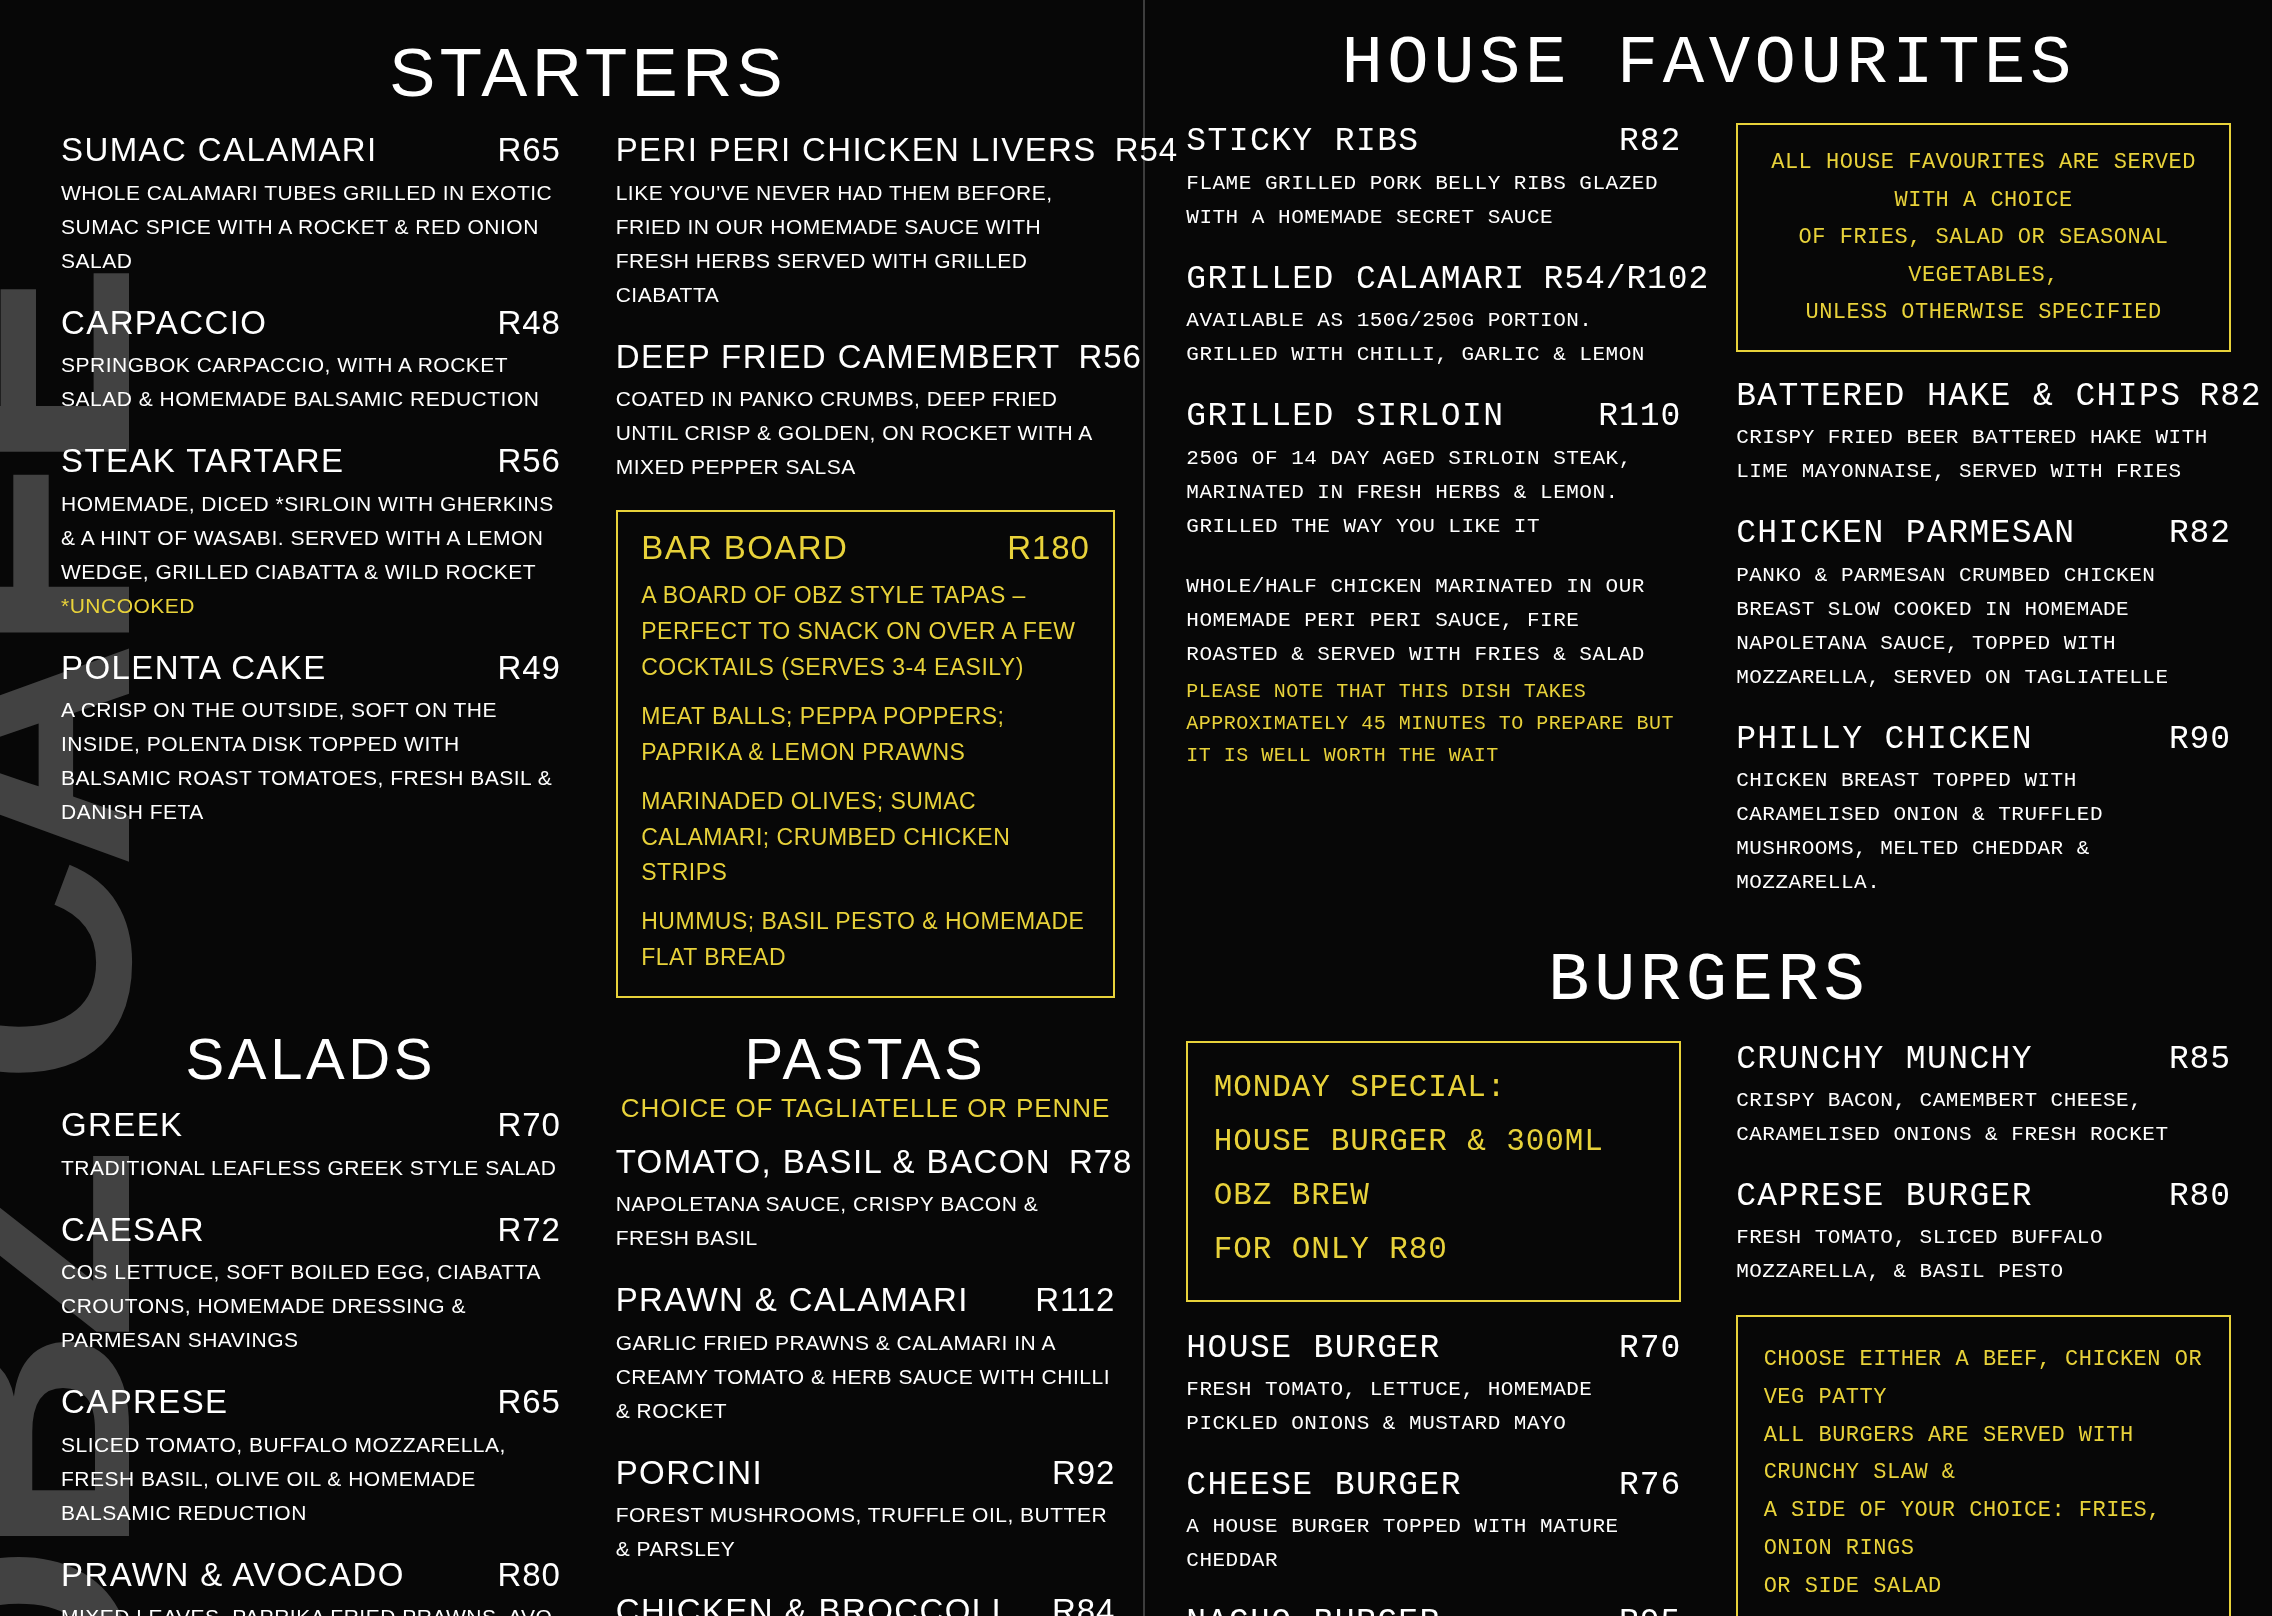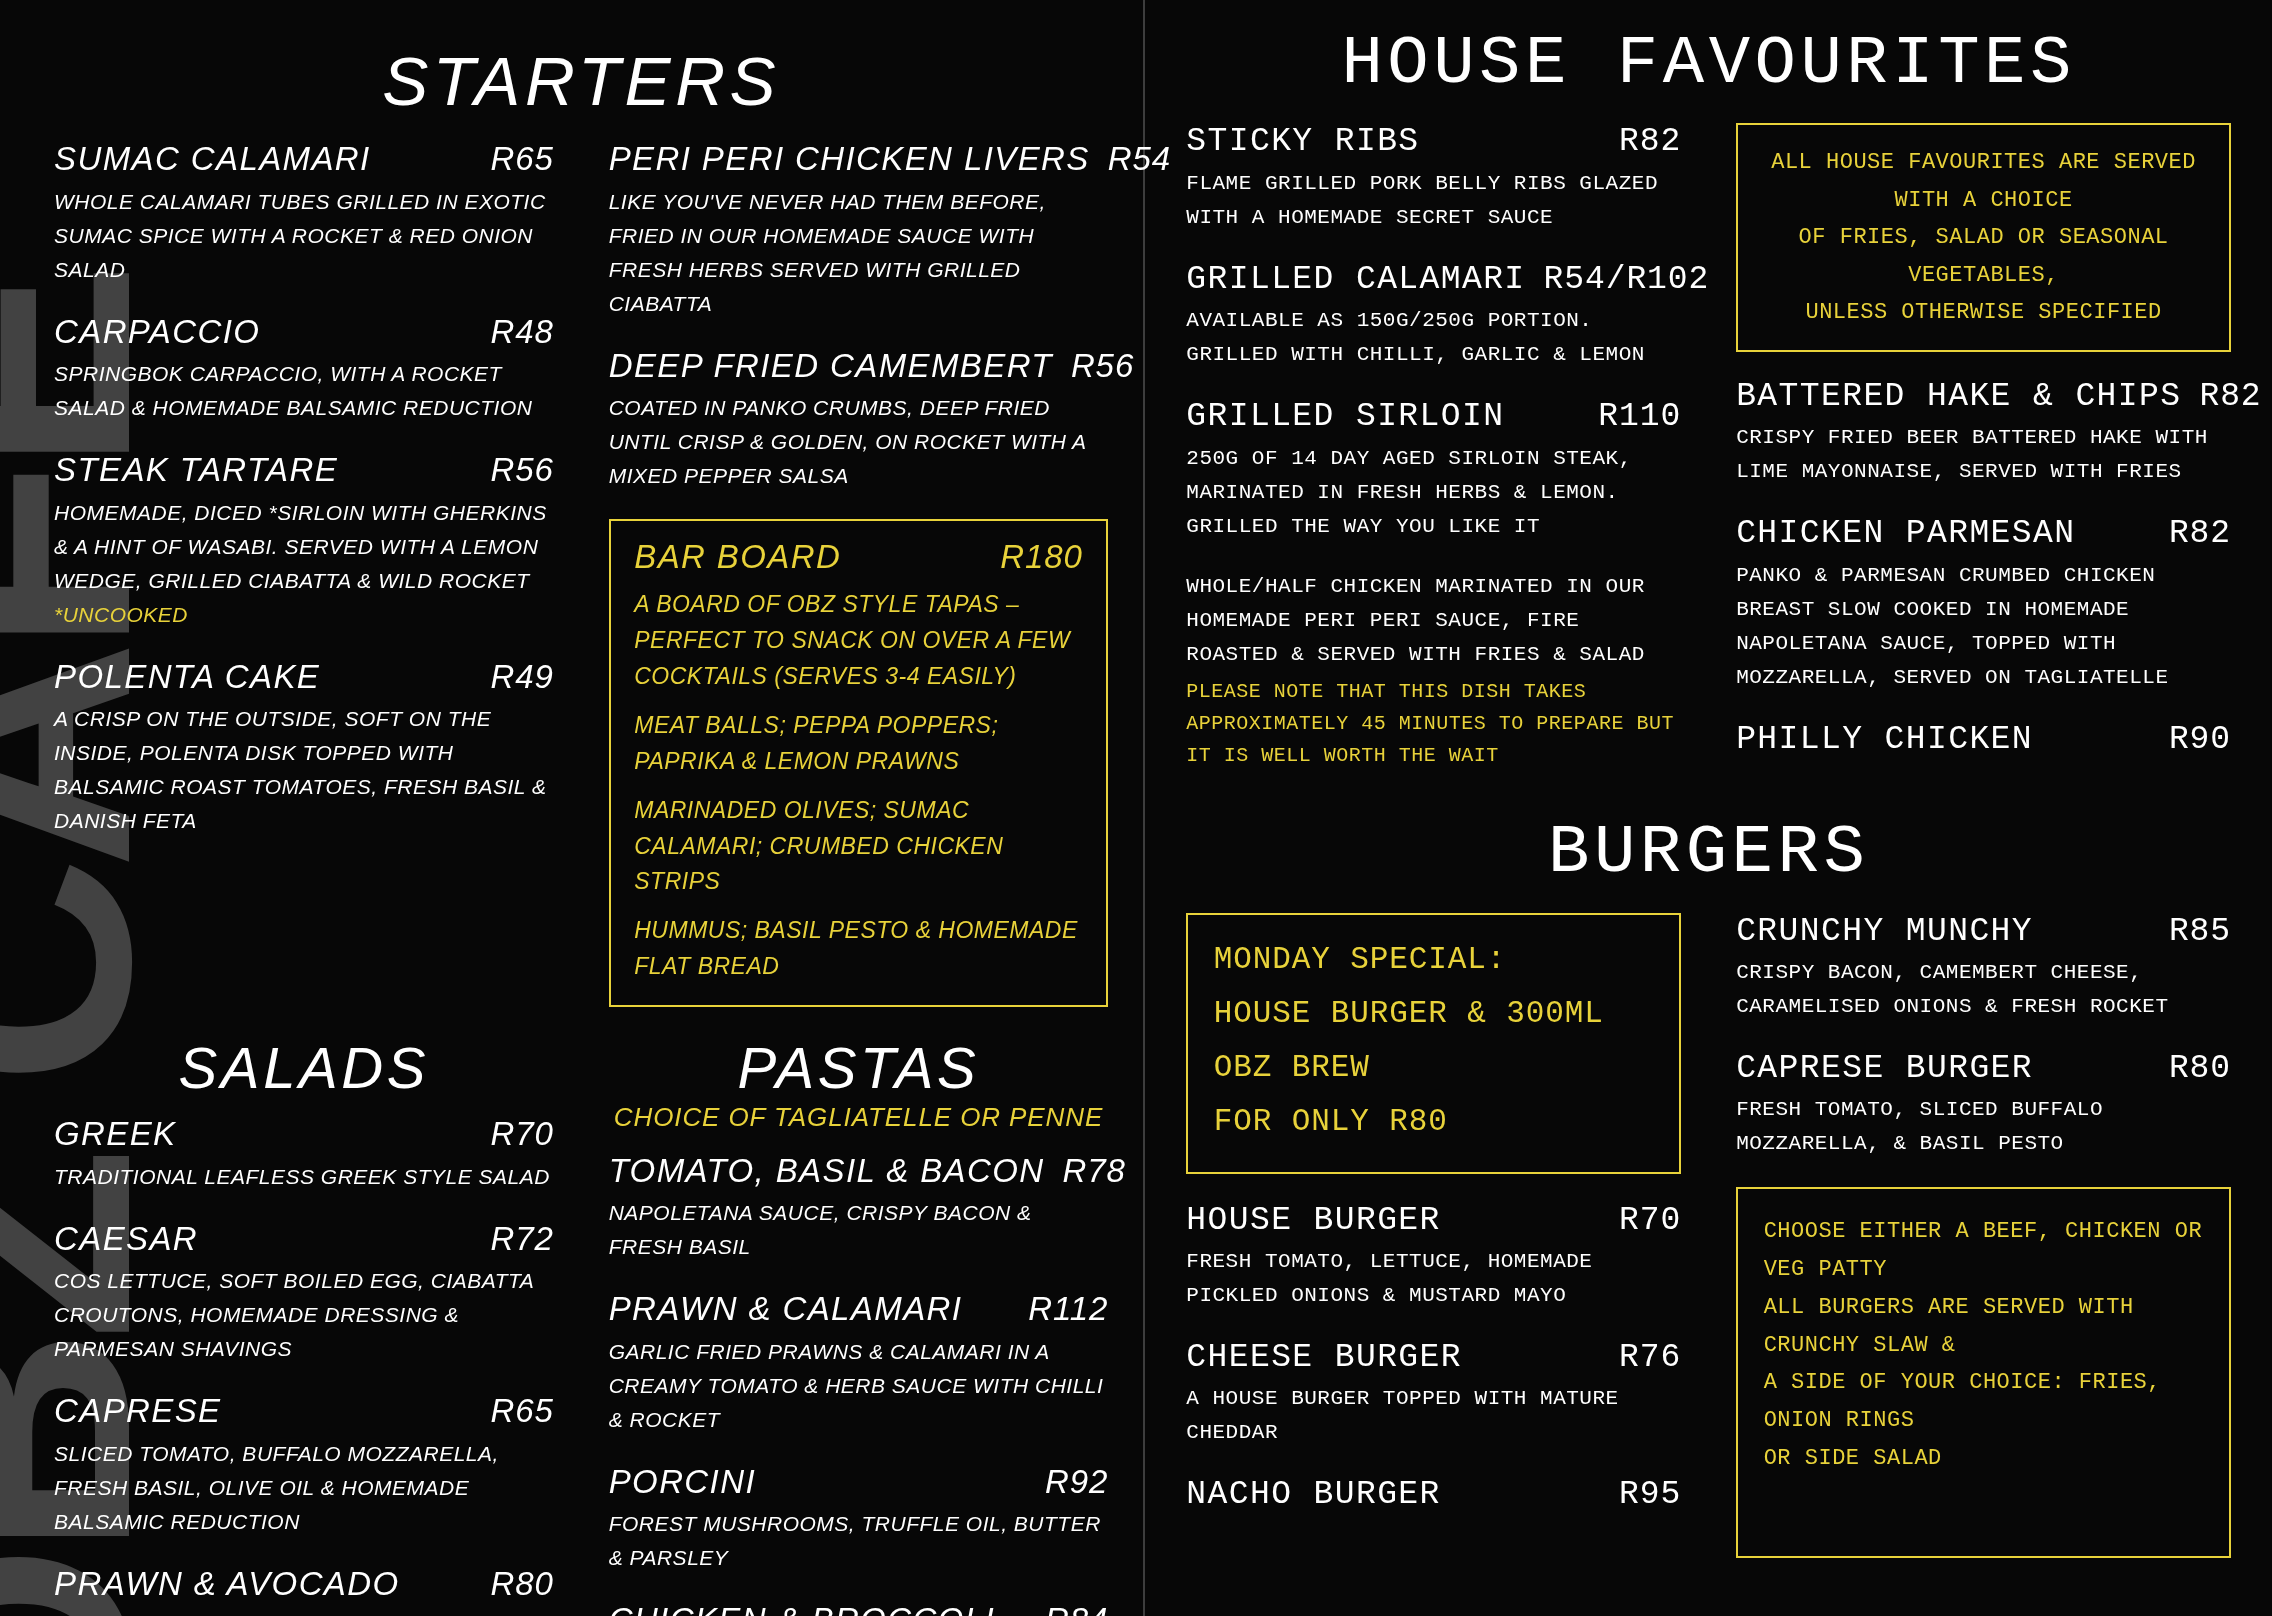--- a/index.html
+++ b/index.html
@@ -22,21 +22,21 @@
     letter-spacing:-13.6px;
     color:#424242;
     white-space:nowrap;
     z-index:0;
   }
   .divider{
     position:absolute;left:50.30%;top:0;width:1.4px;height:100%;
     background:rgba(255,255,255,0.22);z-index:2;
   }
   .page{position:absolute;top:0;height:100%;z-index:1;box-sizing:border-box;}
-  .page.left{left:6px;width:50.3%;padding:44px 41px 0 48px;font-style:italic;}
+  .page.left{left:13px;width:50.3%;padding:35px 41px 0 48px;}
   .page.right{left:50.3%;width:49.7%;padding:27px 42px 0 43px;font-family:Liberation Mono, monospace;}
   .section-title{
     font-size:69px;letter-spacing:4.5px;text-align:center;
     font-weight:400;line-height:1.1;white-space:nowrap;
   }
   .cols{display:flex;gap:55px;margin-top:20.5px;}
   .col{flex:1;min-width:0;}
   .sub-title{font-size:58px;letter-spacing:3.6px;text-align:center;font-weight:400;line-height:1.1;margin-bottom:15.5px;}
   .item{margin-bottom:26px;}
   .row{display:flex;justify-content:space-between;align-items:baseline;gap:18px;}
@@ -274,20 +274,21 @@
           <span class="item-price">R82</span>
         </div>
         <div class="item-desc">PANKO &amp; PARMESAN CRUMBED CHICKEN BREAST SLOW COOKED IN HOMEMADE NAPOLETANA SAUCE, TOPPED WITH MOZZARELLA, SERVED ON TAGLIATELLE</div>
       </div>
 
       <div class="item">
         <div class="row">
           <span class="item-name">PHILLY CHICKEN</span>
           <span class="item-price">R90</span>
         </div>
+        <div class="item-desc">CHICKEN BREAST TOPPED WITH CARAMELISED ONION &amp; TRUFFLED MUSHROOMS, MELTED CHEDDAR &amp; MOZZARELLA.</div>
       </div>
 
     </div>
   </div>
 
   <div class="section-title" style="margin-top:18px">BURGERS</div>
 
   <div class="cols">
     <div class="col">
 

